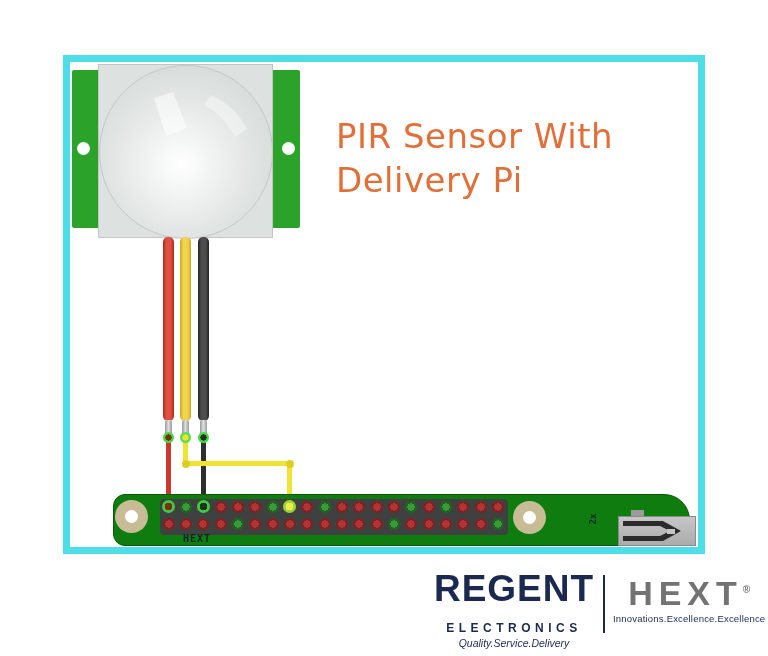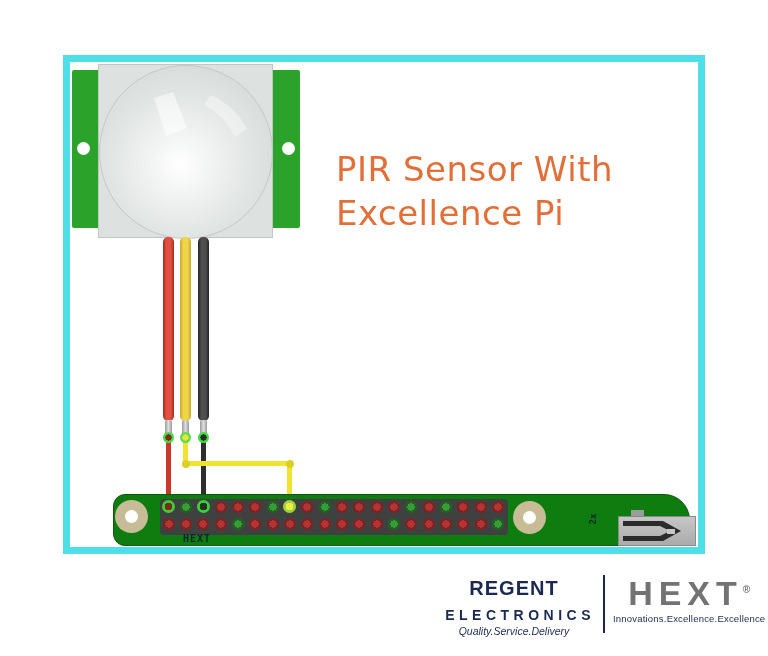--- a/index.html
+++ b/index.html
@@ -38,30 +38,30 @@
                background:#3f4040; border-radius:4px; }
   .gpio-label { position:absolute; left:183px; top:533px; font-family:"DejaVu Sans Mono", monospace;
                 font-size:10px; font-weight:bold; letter-spacing:1px; color:#0c2430; }
   .conn-2x { position:absolute; left:588px; top:514px; font-family:"DejaVu Sans Mono", monospace;
              font-size:9px; font-weight:bold; color:#0c2430; transform:rotate(-90deg); }
   .usb-conn { position:absolute; left:618px; top:516px; width:78px; height:30px;
               background:linear-gradient(180deg,#c6c6c6,#ababab); border:1px solid #8b8b8b; }
   .usb-tab { position:absolute; left:631px; top:510px; width:13px; height:7px; background:#9b9b9b; }
 
   
-  .title { position:absolute; left:336px; top:147px; font-size:34px; line-height:44px;
+  .title { position:absolute; left:336px; top:114px; font-size:34px; line-height:44px;
            font-weight:400; letter-spacing:0.5px; }
 
   
   .footer { position:absolute; left:433px; top:572px; display:flex; align-items:flex-start; }
   .regent { width:162px; text-align:center; }
-  .regent-name { font-family:"Liberation Sans", sans-serif; font-size:20px; font-weight:700;
+  .regent-name { font-family:"Liberation Sans", sans-serif; font-size:37px; font-weight:700;
                  letter-spacing:1px; line-height:33px; }
-  .regent-sub { font-family:"Liberation Sans", sans-serif; font-size:14px; font-weight:700;
-                letter-spacing:4.5px; margin-top:2px;text-align:right; }
+  .regent-sub { font-family:"Liberation Sans", sans-serif; font-size:12px; font-weight:700;
+                letter-spacing:4.5px; margin-top:16px; }
   .regent-tag { font-family:"Liberation Sans", sans-serif; font-size:10.5px; margin-top:2px; }
   .logo-divider { width:2px; height:58px; margin:3px 8px 0 8px; }
   .hext { text-align:center; }
   .hext-name { font-family:"Liberation Sans", sans-serif; font-size:34px; font-weight:700;
                letter-spacing:6px; line-height:36px; white-space:nowrap; }
   .hext-reg { font-size:10px; vertical-align:super; letter-spacing:0; }
   .hext-tag { font-family:"Liberation Sans", sans-serif; font-size:9.5px; letter-spacing:0.2px; margin-top:2px; }
 </style>
 </head>
 <body>
@@ -159,21 +159,21 @@
   <div class="usb-tab"></div>
   <div class="usb-conn">
     <svg width="76" height="28" viewBox="0 0 76 28">
       <path d="M4,4 L44,4 L62,14 L44,24 L4,24 L4,19 L41,19 L51,14 L41,9 L4,9 Z" fill="#2b2b2b"></path>
       <rect x="48" y="12" width="8" height="5" fill="#c6c6c6"></rect>
     </svg>
   </div>
 
   <div class="title" style="color: rgb(226, 110, 56);">
     <div>PIR Sensor With</div>
-    <div>Excellence Pi</div>
+    <div>Delivery Pi</div>
   </div>
 
   <div class="footer">
     <div class="regent">
       <div class="regent-name" style="color: rgb(27, 41, 80);">REGENT</div>
       <div class="regent-sub" style="color: rgb(27, 41, 80);">ELECTRONICS</div>
       <div class="regent-tag" style="color: rgb(27, 41, 80); font-style: italic;">Quality.Service.Delivery</div>
     </div>
     <div class="logo-divider" style="background: rgb(27, 41, 80);"></div>
     <div class="hext">

